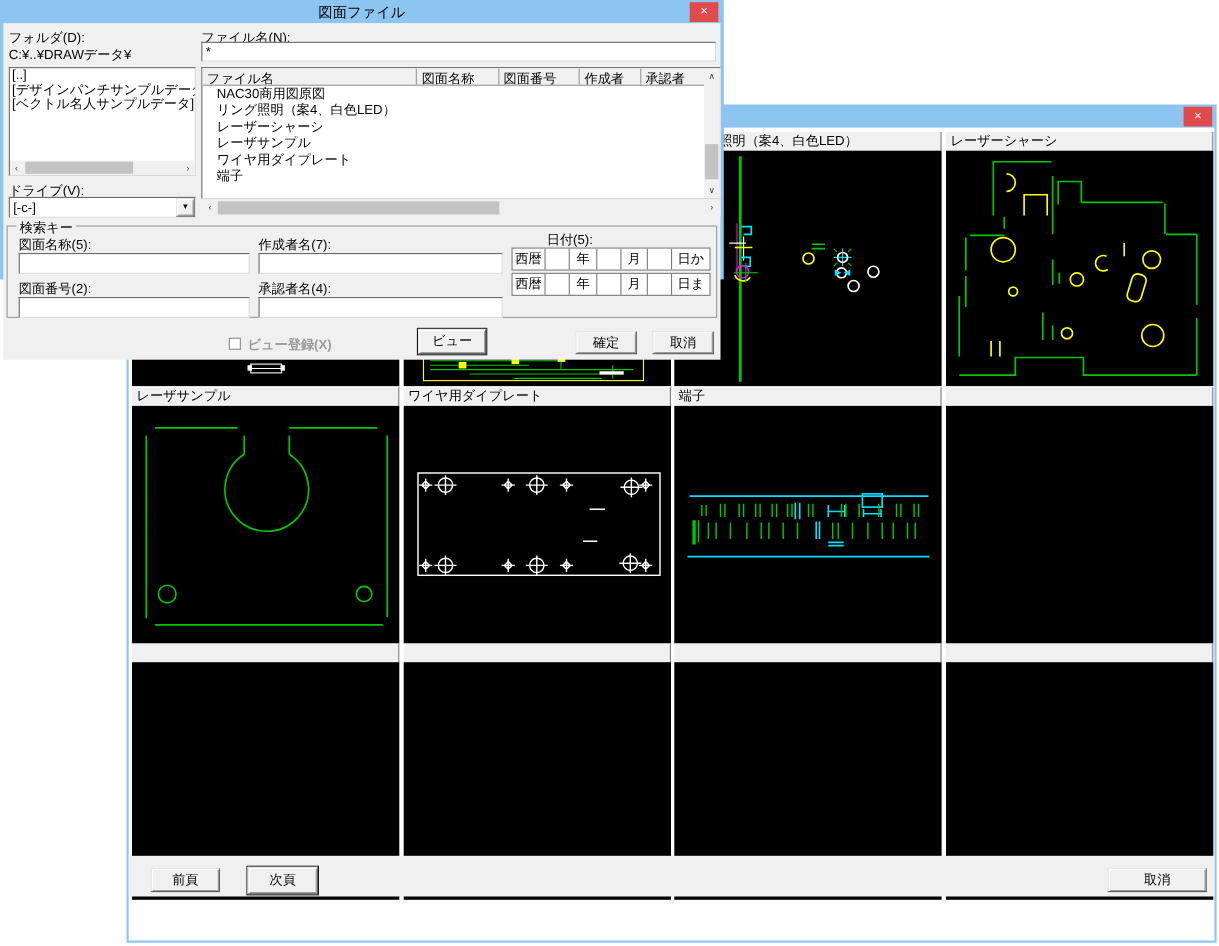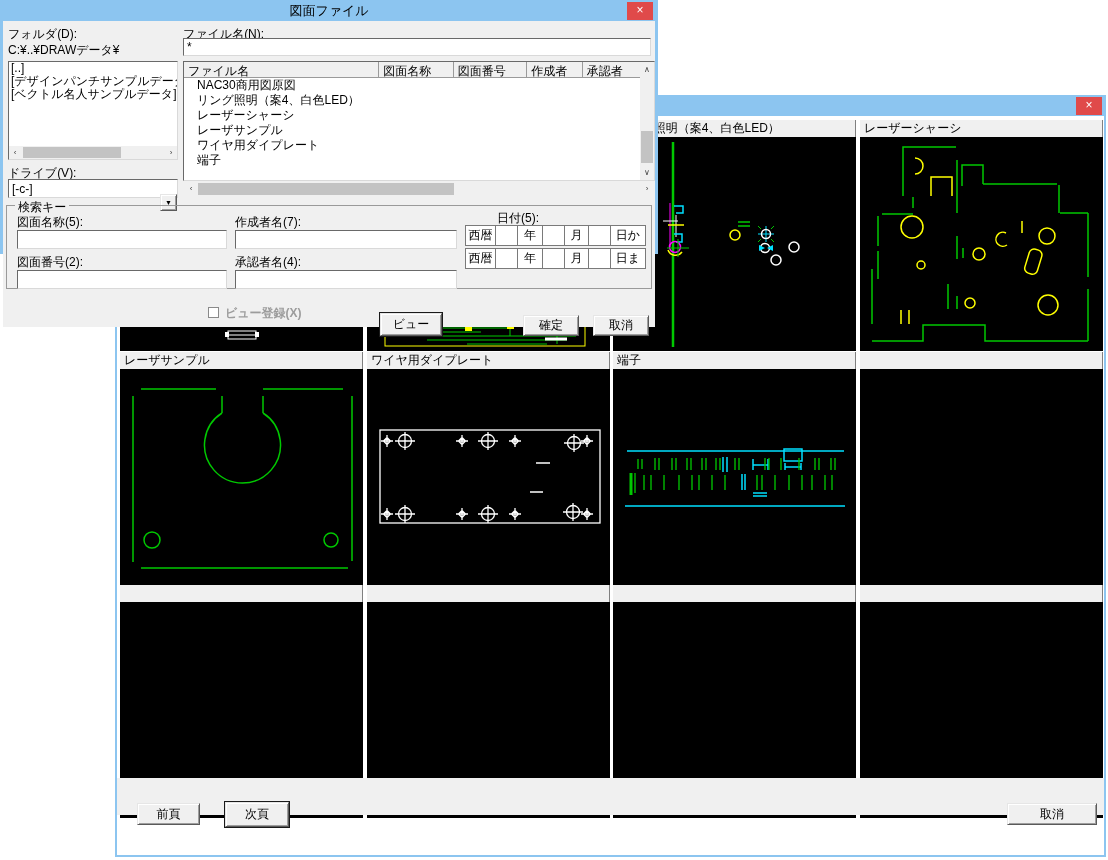--- a/index.html
+++ b/index.html
@@ -13,21 +13,21 @@
   .dlg   { left:0; top:0; width:658px; height:254px; background:#8cc5f0; z-index:10; }
   .dlg-body { left:3px; top:21px; width:652px; height:306px; background:#f0f0f0; }
   .titlebar { left:0; top:0; right:0; height:21px; text-align:center; line-height:21px; font-size:13px; color:#000; }
   .closebtn { width:26px; height:18px; background:#e04a4a; color:#fff; text-align:center; line-height:17px; font-size:12px; cursor:default; }
 
   
   .field { background:#fff; border:1px solid; border-color:#696969 #d9d9d9 #d9d9d9 #696969; }
   input.field { font-family:inherit; font-size:12px; padding:1px 3px; outline:none; }
   .btn { background:#f0f0f0; border:1px solid; border-color:#e6e6e6 #5a5a5a #5a5a5a #e6e6e6;
          box-shadow: inset 1px 1px 0 #ffffff, inset -1px -1px 0 #9e9e9e;
-         font-size:12px; text-align:center; cursor:default; display:flex; align-items:center; justify-content:center;margin-top:14px; }
+         font-size:12px; text-align:center; cursor:default; display:flex; align-items:center; justify-content:center; }
   .btn.focused { box-shadow: inset 1px 1px 0 #ffffff, inset -1px -1px 0 #9e9e9e, 0 0 0 1px #1a1a1a; }
   .label { white-space:nowrap;text-align:center; }
   .gray { color:#9c9c9c;font-weight:bold; }
 
   
   .listbox { background:#fff; border:1px solid; border-color:#696969 #d9d9d9 #d9d9d9 #696969; overflow:hidden; }
   .lb-item { height:13px; line-height:13px; padding-left:2px; white-space:nowrap; }
   .flist-header { display:flex; height:16px; background:#f0f0f0; border-bottom:1px solid #9a9a9a; overflow:hidden; }
   .flist-header > div { padding:1px 0 0 4px; border-right:1px solid #9a9a9a; white-space:nowrap; overflow:hidden; }
   .flist-row { height:15px; line-height:15px; padding-left:13px; white-space:nowrap; }

